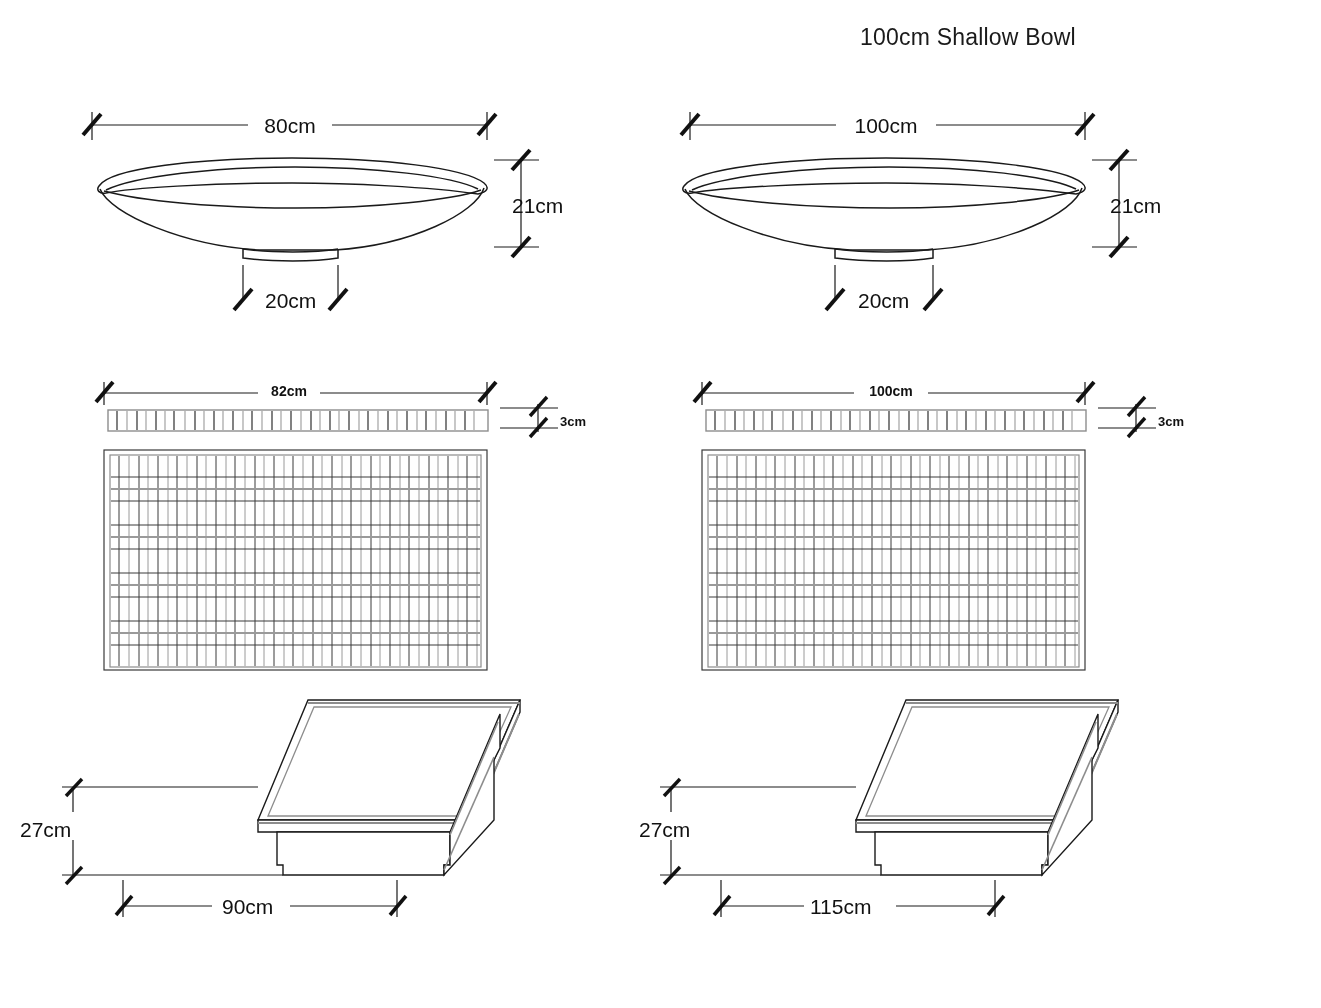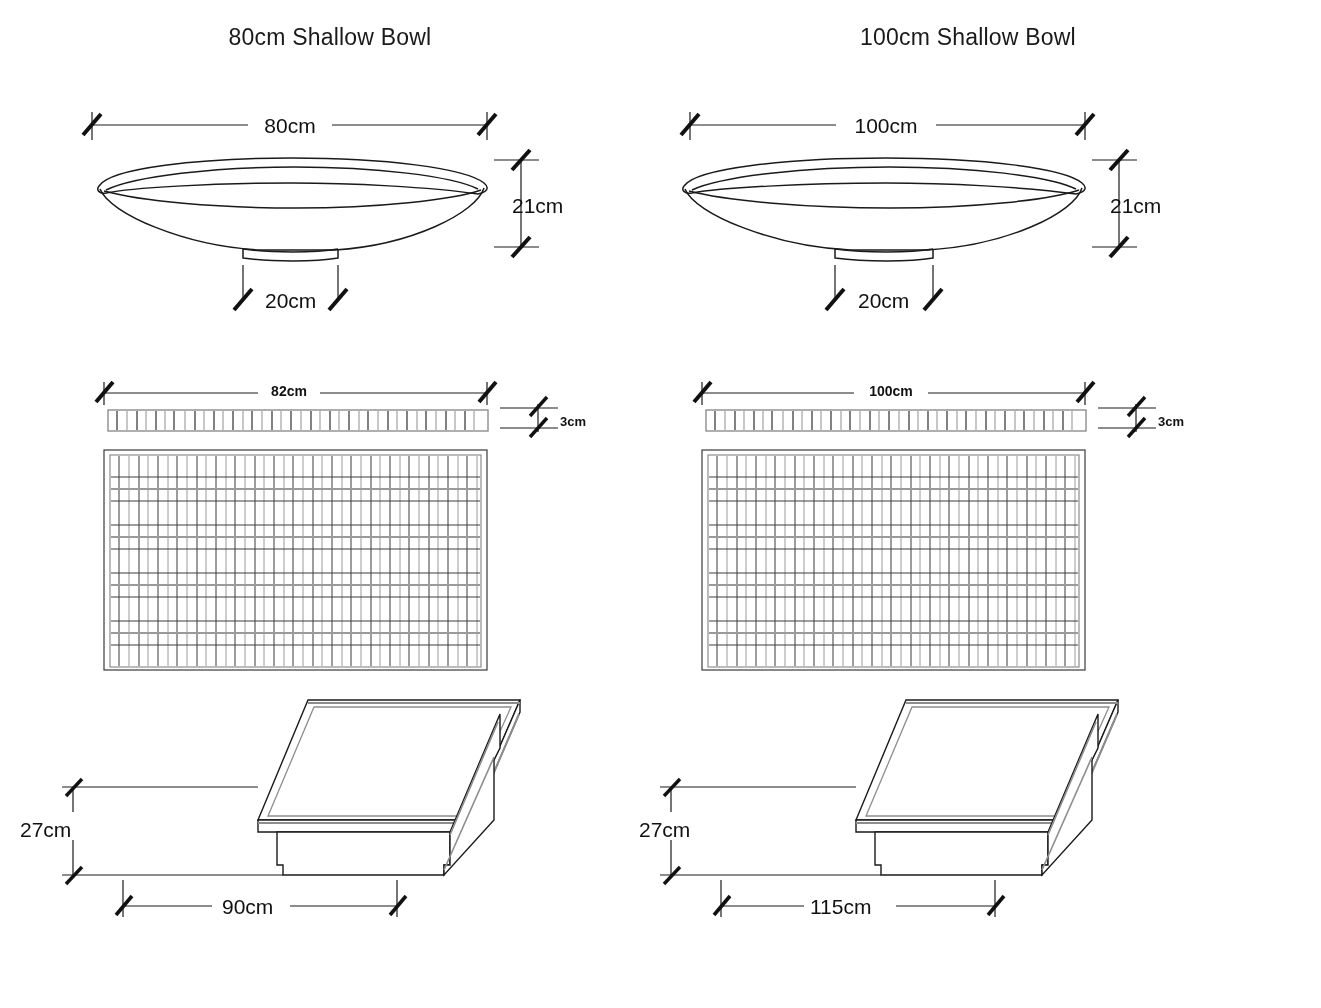--- a/index.html
+++ b/index.html
@@ -20,21 +20,20 @@
   .svgwrap{position:absolute;left:0;top:0;width:660px;height:884px;}
   svg{display:block;}
 
   .dimtext{font-family:"Liberation Sans","DejaVu Sans",sans-serif;fill:#111;}
 </style>
 </head>
 <body>
 
 <div class="panel left">
 
-  <div class="title">80cm Shallow Bowl</div>
 
   <div class="svgwrap">
     <svg width="660" height="1008" viewBox="0 0 660 1008" xmlns="http://www.w3.org/2000/svg">
       <defs>
         <g id="slashL80"></g>
       </defs>
 
       <g>
 
         <g>

